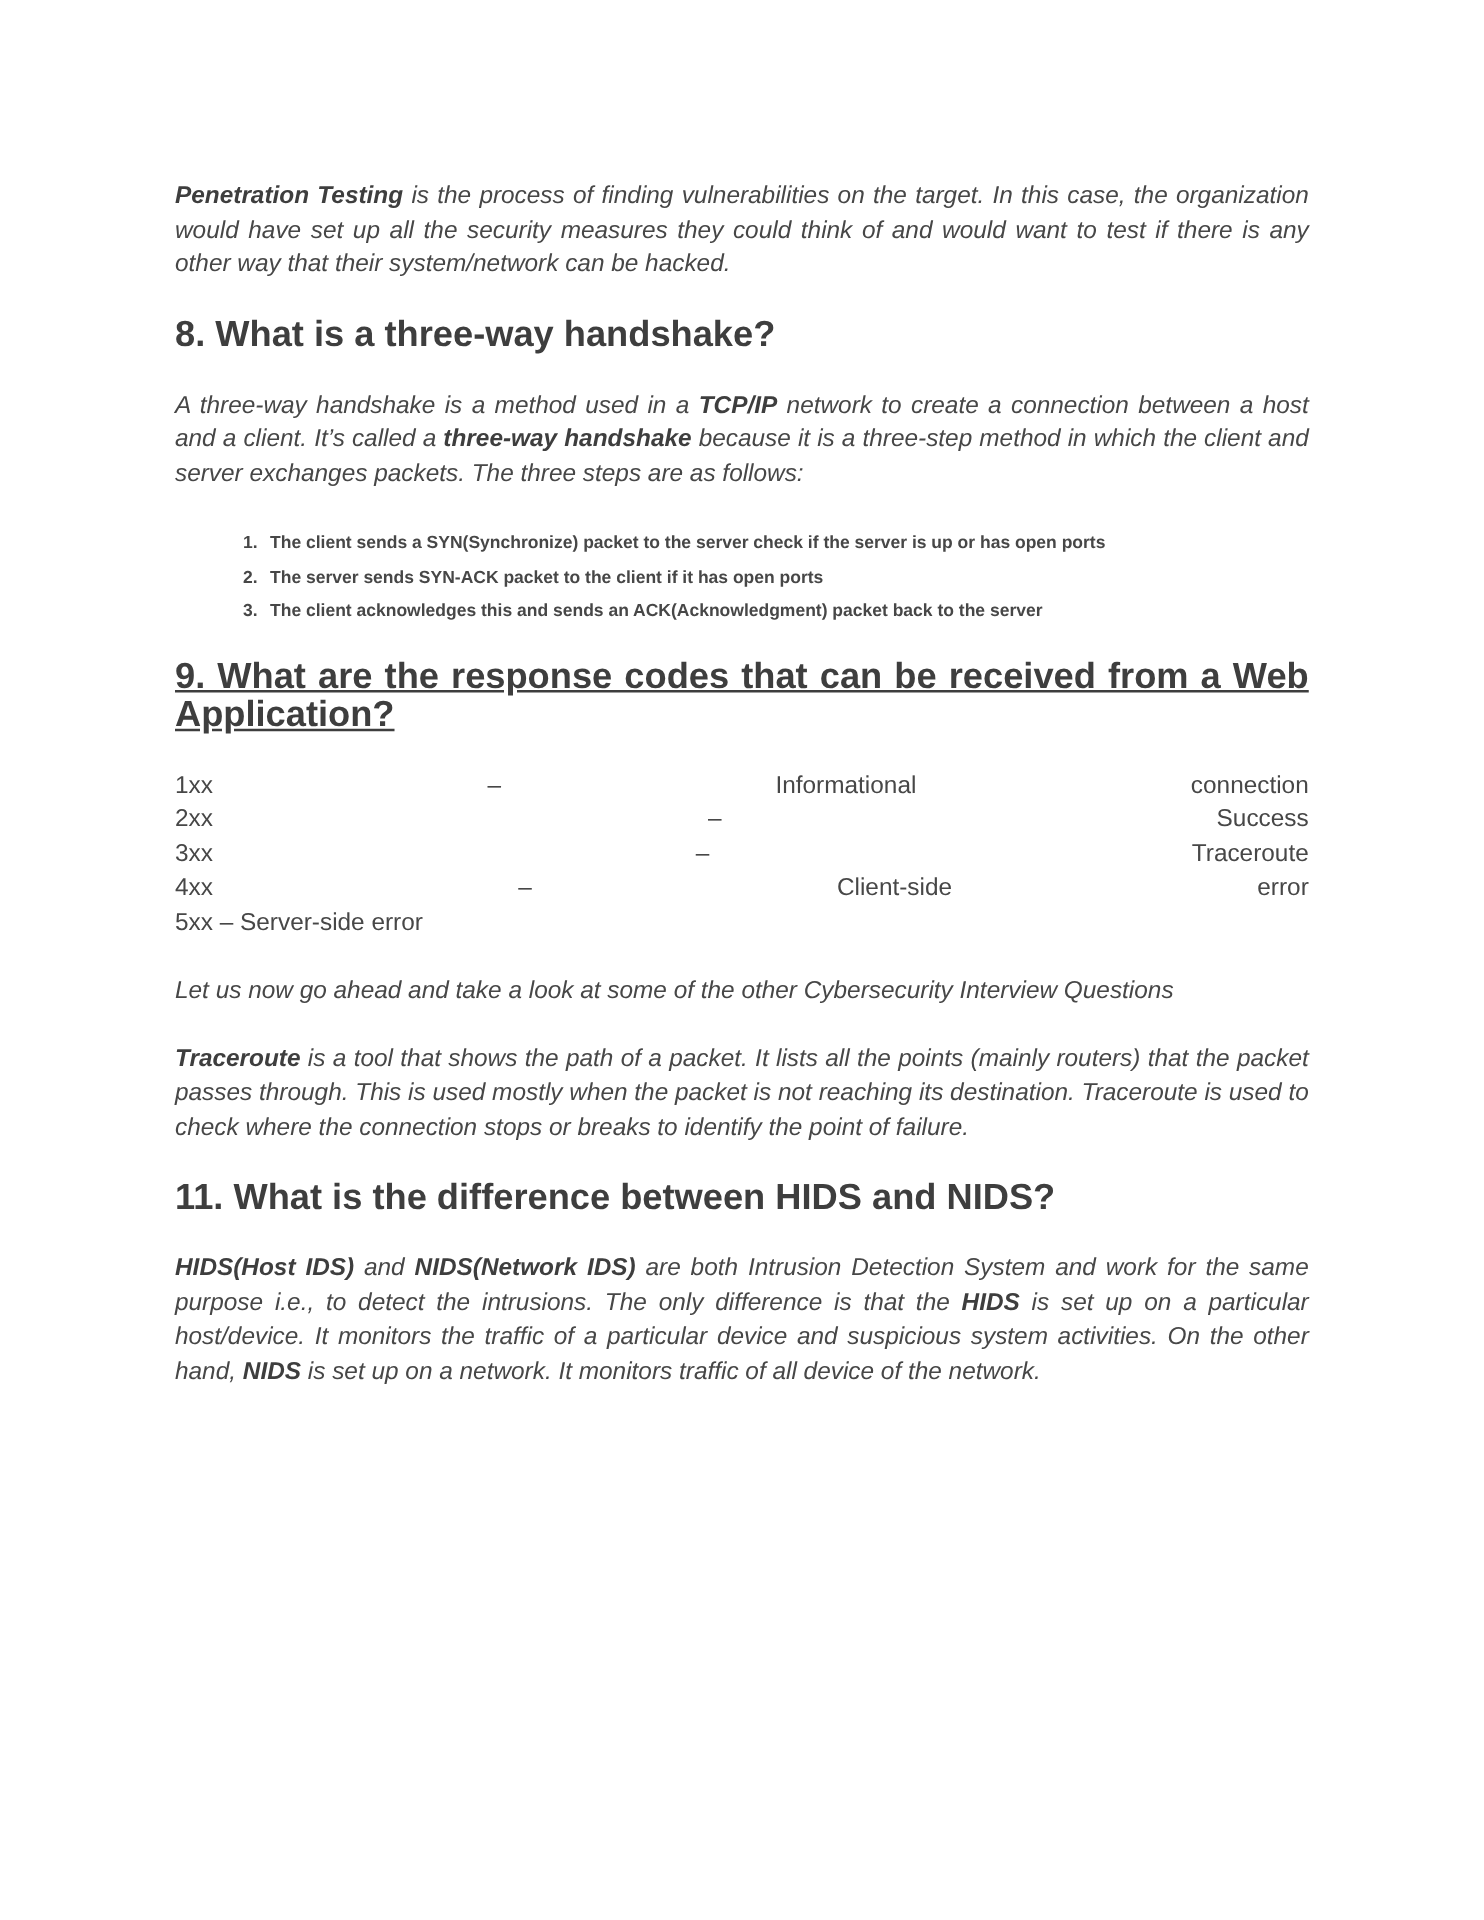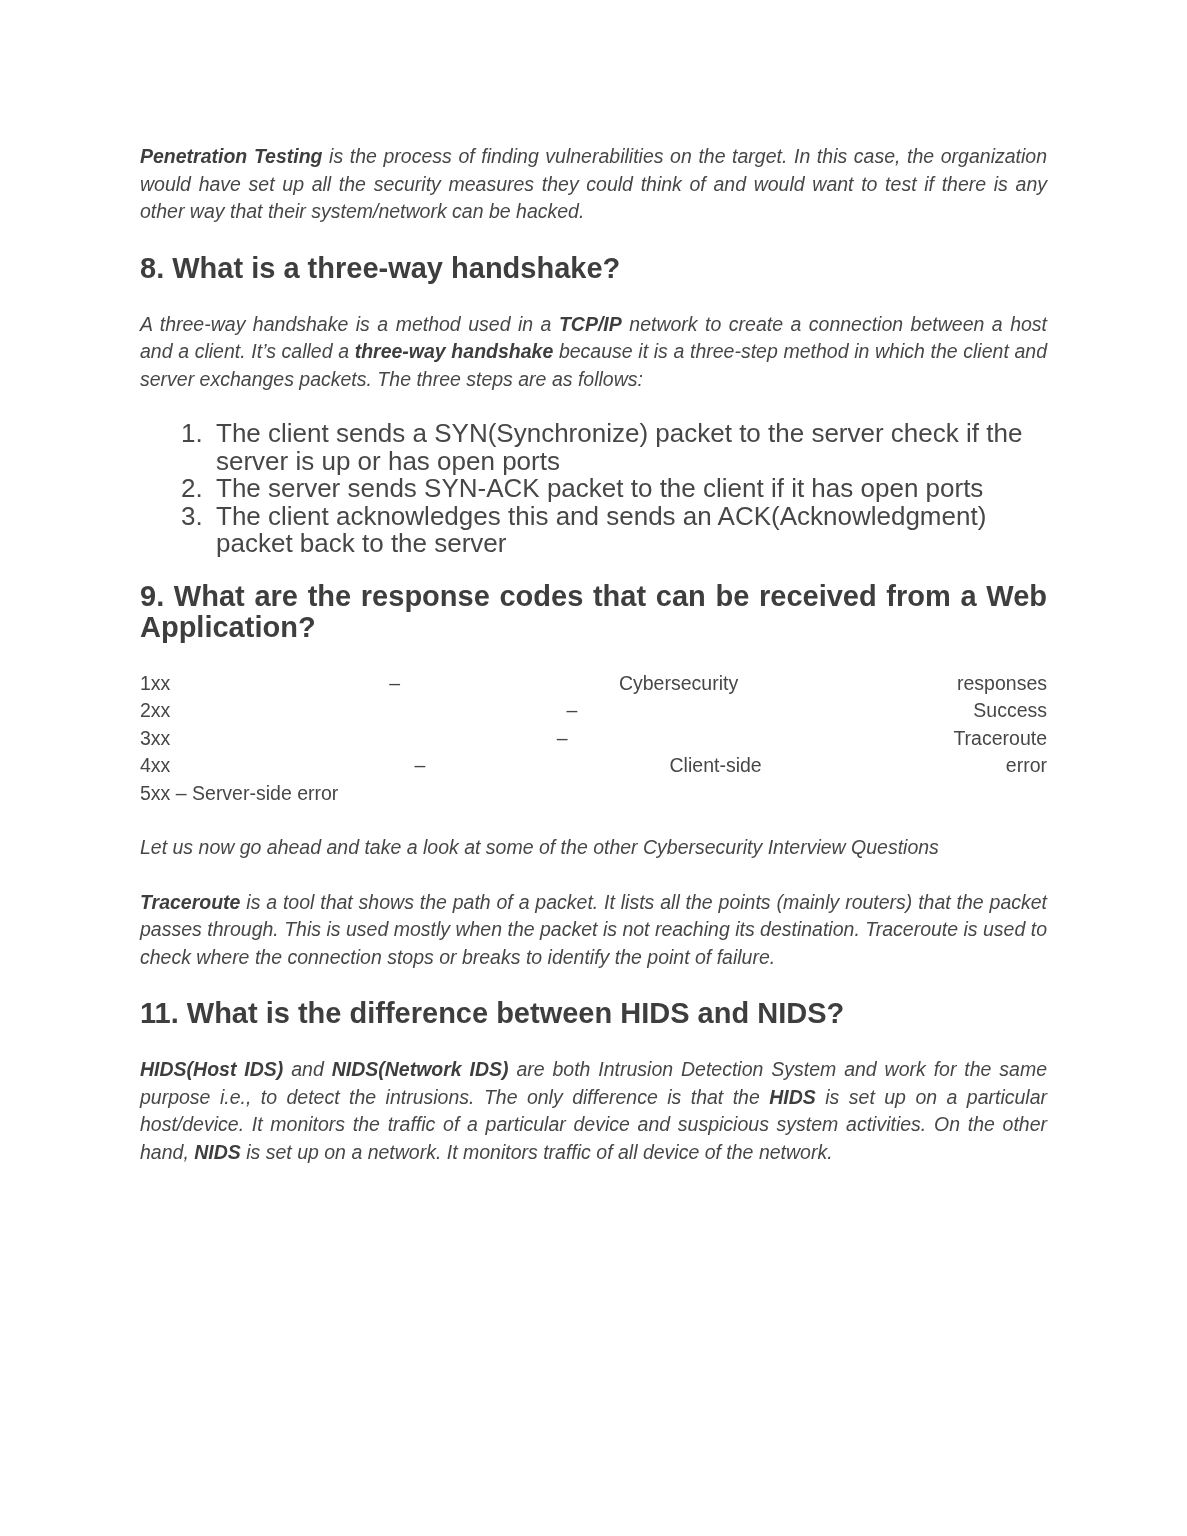--- a/index.html
+++ b/index.html
@@ -36,26 +36,28 @@
   }
   h2 {
     margin: 0 0 27px 0;
     font-size: 29px;
     line-height: 31px;
     font-weight: bold;
     color: #3e3e3e;
   }
   h2.justified {
     text-align: justify;
+    text-decoration: underline;
   }
   ol.steps {
     margin: 0 0 23px 0;
     padding: 0 0 0 70px;
-    font-size: 26px;
+    font-size: 14px;
     line-height: 27.5px;
+    font-weight: bold;
   }
   ol.steps li {
     padding-left: 6px;
     margin: 0;
   }
   .codes {
     margin: 0 0 27px 0;
     font-size: 19.5px;
     line-height: 27.5px;
   }
@@ -83,21 +85,21 @@
 
   <ol class="steps">
     <li>The client sends a SYN(Synchronize) packet to the server check if the server is up or has open ports</li>
     <li>The server sends SYN-ACK packet to the client if it has open ports</li>
     <li>The client acknowledges this and sends an ACK(Acknowledgment) packet back to the server</li>
   </ol>
 
   <h2 class="justified">9. What are the response codes that can be received from a Web Application?</h2>
 
   <div class="codes">
-    <div class="code-line">1xx – Cybersecurity responses</div>
+    <div class="code-line">1xx – Informational connection</div>
     <div class="code-line">2xx – Success</div>
     <div class="code-line">3xx – Traceroute</div>
     <div class="code-line">4xx – Client-side error</div>
     <div class="code-line">5xx – Server-side error</div>
   </div>
 
   <p>Let us now go ahead and take a look at some of the other Cybersecurity Interview Questions</p>
 
 
   <p class="justified"><b>Traceroute</b><span> is a tool that shows the path of a packet. It lists all the points (mainly routers) that the packet passes through. This is used mostly when the packet is not reaching its destination. Traceroute is used to check where the connection stops or breaks to identify the point of failure.</span></p>

